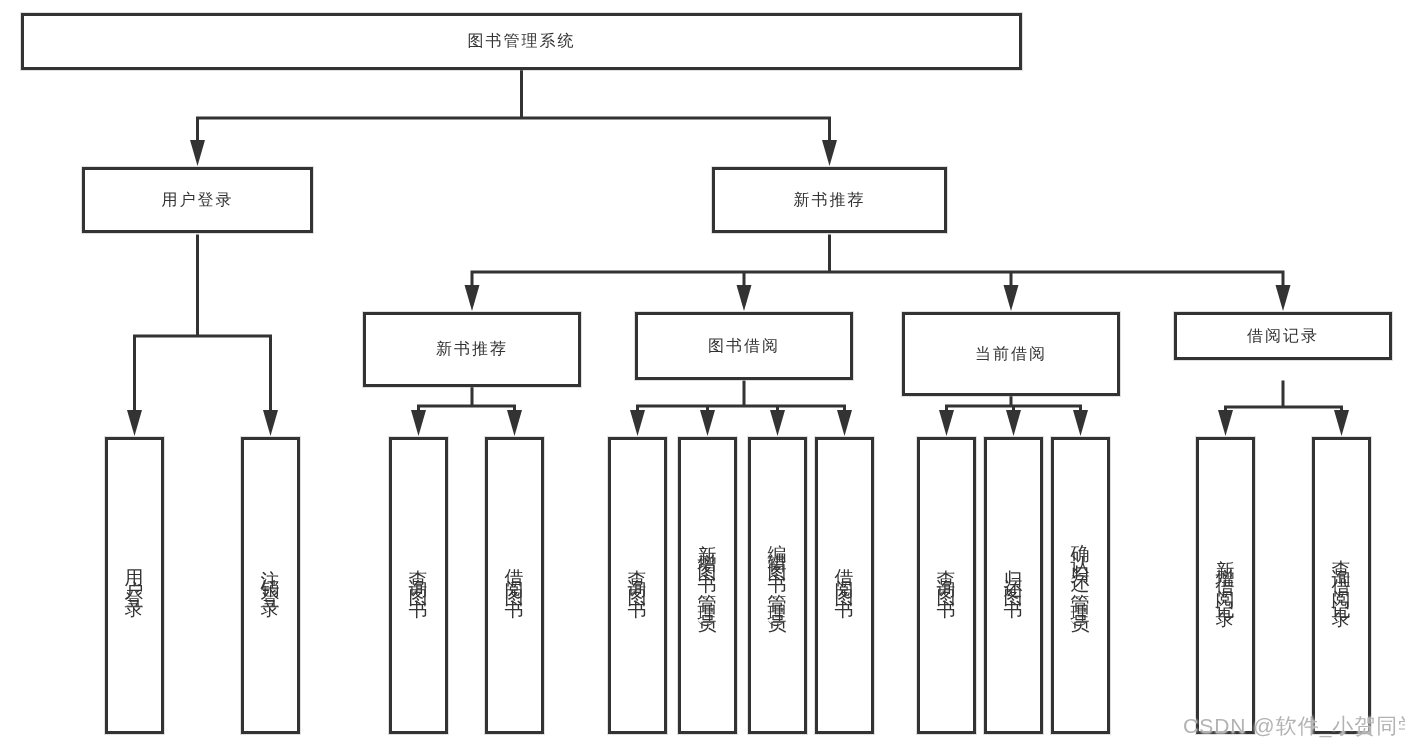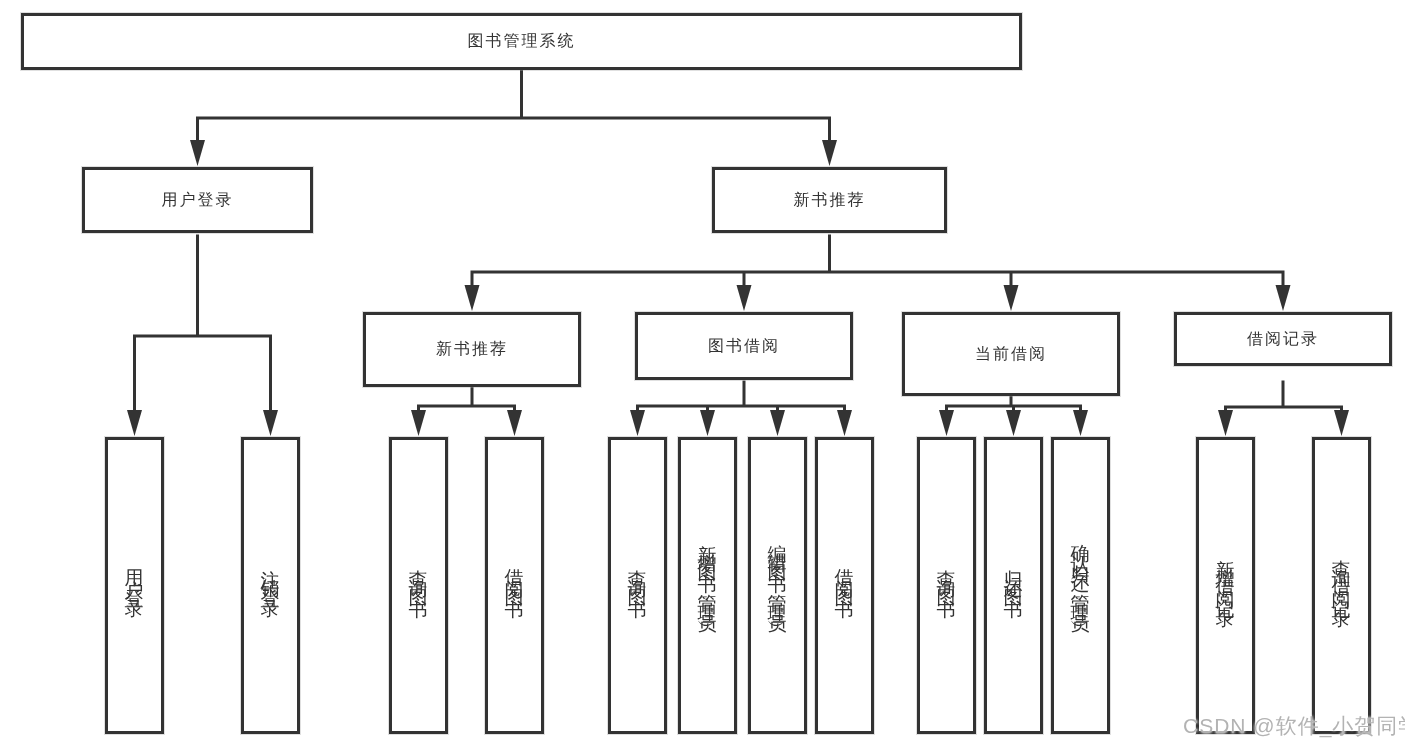--- a/index.html
+++ b/index.html
@@ -106,21 +106,21 @@
 
   <div class="box box-h" style="left:363px;top:312px;width:218px;height:75px">
     <span>新书推荐</span>
   </div>
   <div class="box box-h" style="left:635px;top:312px;width:218px;height:68px">
     <span>图书借阅</span>
   </div>
   <div class="box box-h" style="left:902px;top:312px;width:218px;height:84px">
     <span>当前借阅</span>
   </div>
-  <div class="box box-h" style="left:1174px;top:312px;width:218px;height:54px">
+  <div class="box box-h" style="left:1174px;top:312px;width:218px;height:48px">
     <span>借阅记录</span>
   </div>
 
   <div class="box box-v" style="left:105px;top:437px;width:59px;height:297px">
     <span>用户登录</span>
   </div>
   <div class="box box-v" style="left:241px;top:437px;width:59px;height:297px">
     <span>注销登录</span>
   </div>
 

